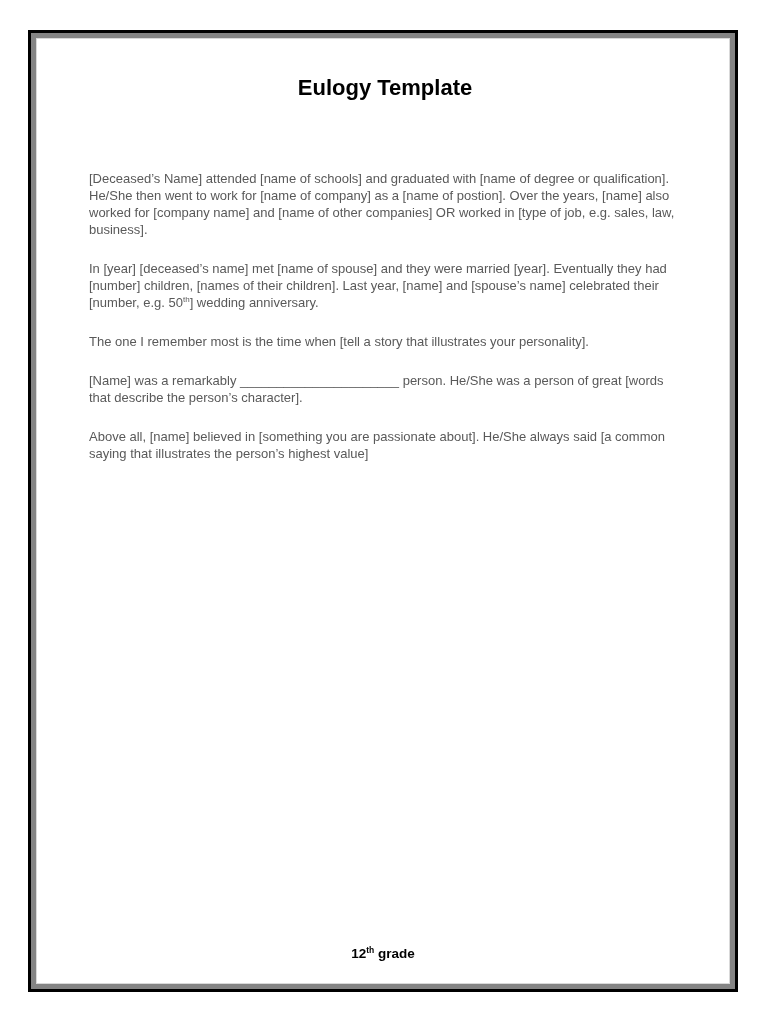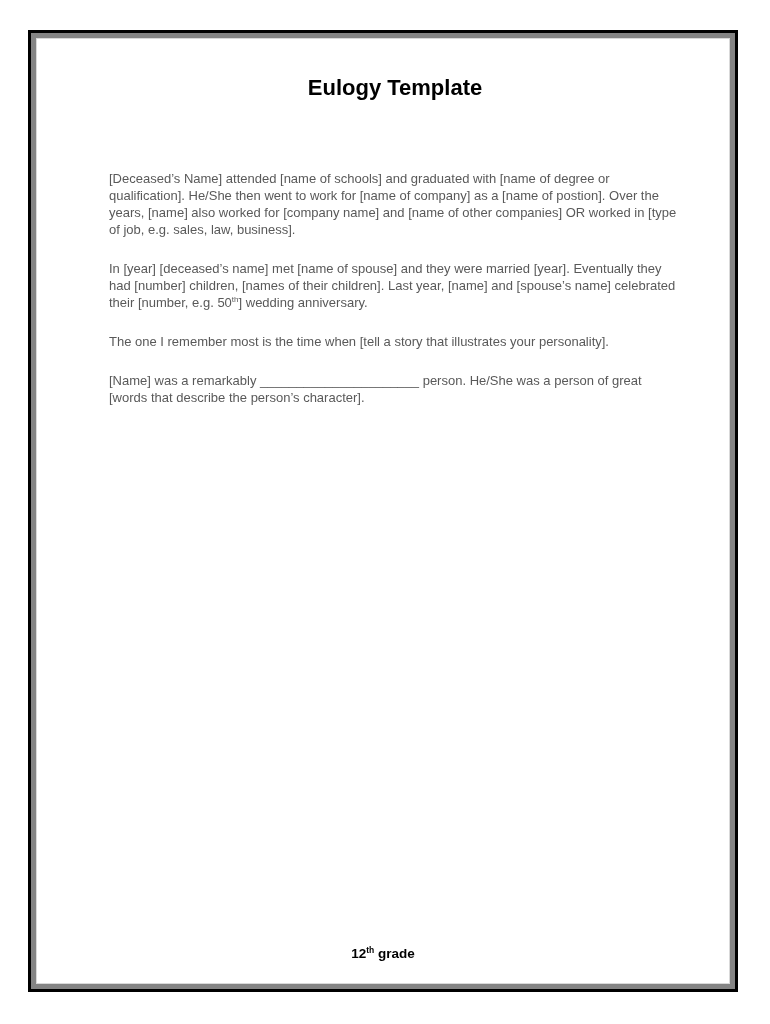--- a/index.html
+++ b/index.html
@@ -33,21 +33,21 @@
     width: 100%;
     height: 100%;
     box-sizing: border-box;
     border: 1px solid #d9d9d9;
     background: #ffffff;
     position: relative;
     overflow: hidden;
   }
   .doc-content {
     box-sizing: border-box;
-    padding: 36px 48px 0 72px;
+    padding: 36px 48px 0 52px;
   }
   .doc-title {
     font-size: 22px;
     line-height: 26px;
     font-weight: bold;
     color: #000000;
     text-align: center;
     margin: 0 0 69px 0;
   }
   .doc-body p {
@@ -95,20 +95,21 @@
           <p>[Deceased’s Name] attended [name of schools] and graduated with [name of degree or qualification]. He/She then went to work for [name of company] as a [name of postion]. Over the years, [name] also worked for [company name] and [name of other companies] OR worked in [type of job, e.g. sales, law, business].</p>
 
           <p><span>In [year] [deceased’s name] met [name of spouse] and they were married [year]. Eventually they had [number] children, [names of their children]. Last year, [name] and [spouse’s name] celebrated their [number, e.g. 50</span><sup>th</sup><span>] wedding anniversary.</span></p>
 
 
 
           <p>The one I remember most is the time when [tell a story that illustrates your personality].</p>
 
           <p>[Name] was a remarkably ______________________ person. He/She was a person of great [words that describe the person’s character].</p>
 
+          <p>Above all, [name] believed in [something you are passionate about]. He/She always said [a common saying that illustrates the person’s highest value]</p>
 
         </div>
       </div>
 
       <div class="doc-footer"><span>12</span><sup>th</sup><span> grade</span></div>
 
     </div>
   </div>
 </div>
 

